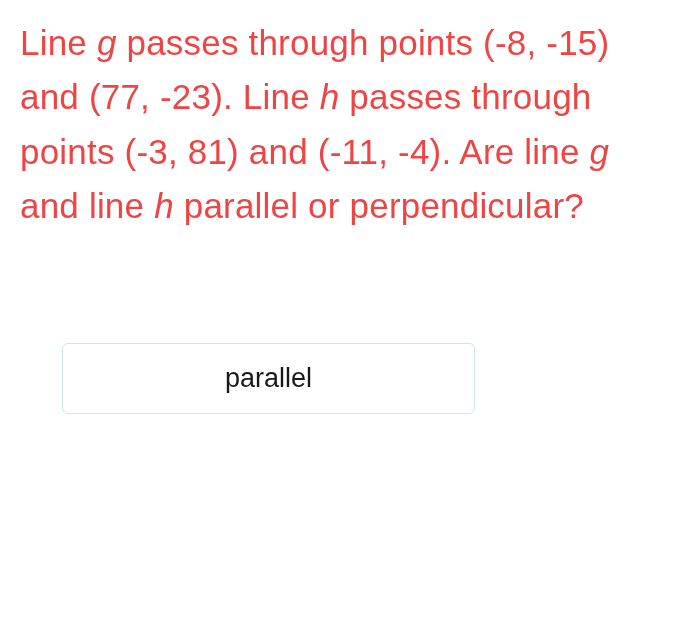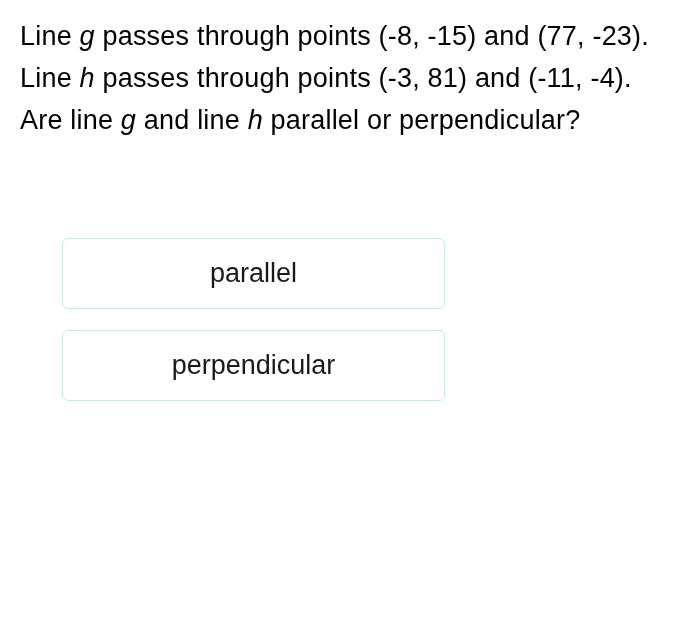--- a/index.html
+++ b/index.html
@@ -8,55 +8,53 @@
     box-sizing: border-box;
   }
   body {
     width: 689px;
     height: 639px;
     font-family: Arial, Helvetica, sans-serif;
     background: #ffffff;
     padding: 16px 20px;
   }
   .question-text {
-    font-size: 27px;
+    font-size: 35px;
     line-height: 1.55;
-    color: #000000;
+    color: #ef4444;
     letter-spacing: 0.2px;
-    margin-bottom: 96px;
+    margin-bottom: 70px;
   }
   .italic {
     font-style: italic;
   }
   .options {
     display: flex;
     flex-direction: column;
     gap: 21px;
     padding-left: 42px;
   }
   .option-button {
-    width: 383px;
+    width: 413px;
     height: 71px;
     border: 1.5px solid #c8e9ea;
     border-radius: 6px;
     background: #ffffff;
     font-size: 27px;
     color: #1a1a1a;
     display: flex;
     align-items: center;
     justify-content: center;
     cursor: pointer;
     font-family: inherit;
+    margin-top: 40px;
   }
 </style>
 </head>
 <body>
 
 <div class="question-text"><span>Line </span><span class="italic">g</span><span> passes through points (-8, -15) and (77, -23). Line </span><span class="italic">h</span><span> passes through points (-3, 81) and (-11, -4). Are line </span><span class="italic">g</span><span> and line </span><span class="italic">h</span><span> parallel or perpendicular?</span></div>
 
 <div class="options">
     <button class="option-button">
       <span>parallel</span>
     </button>
-    <button class="option-button">
-      <span>perpendicular</span>
-    </button>
   </div>
 
 </body></html>

